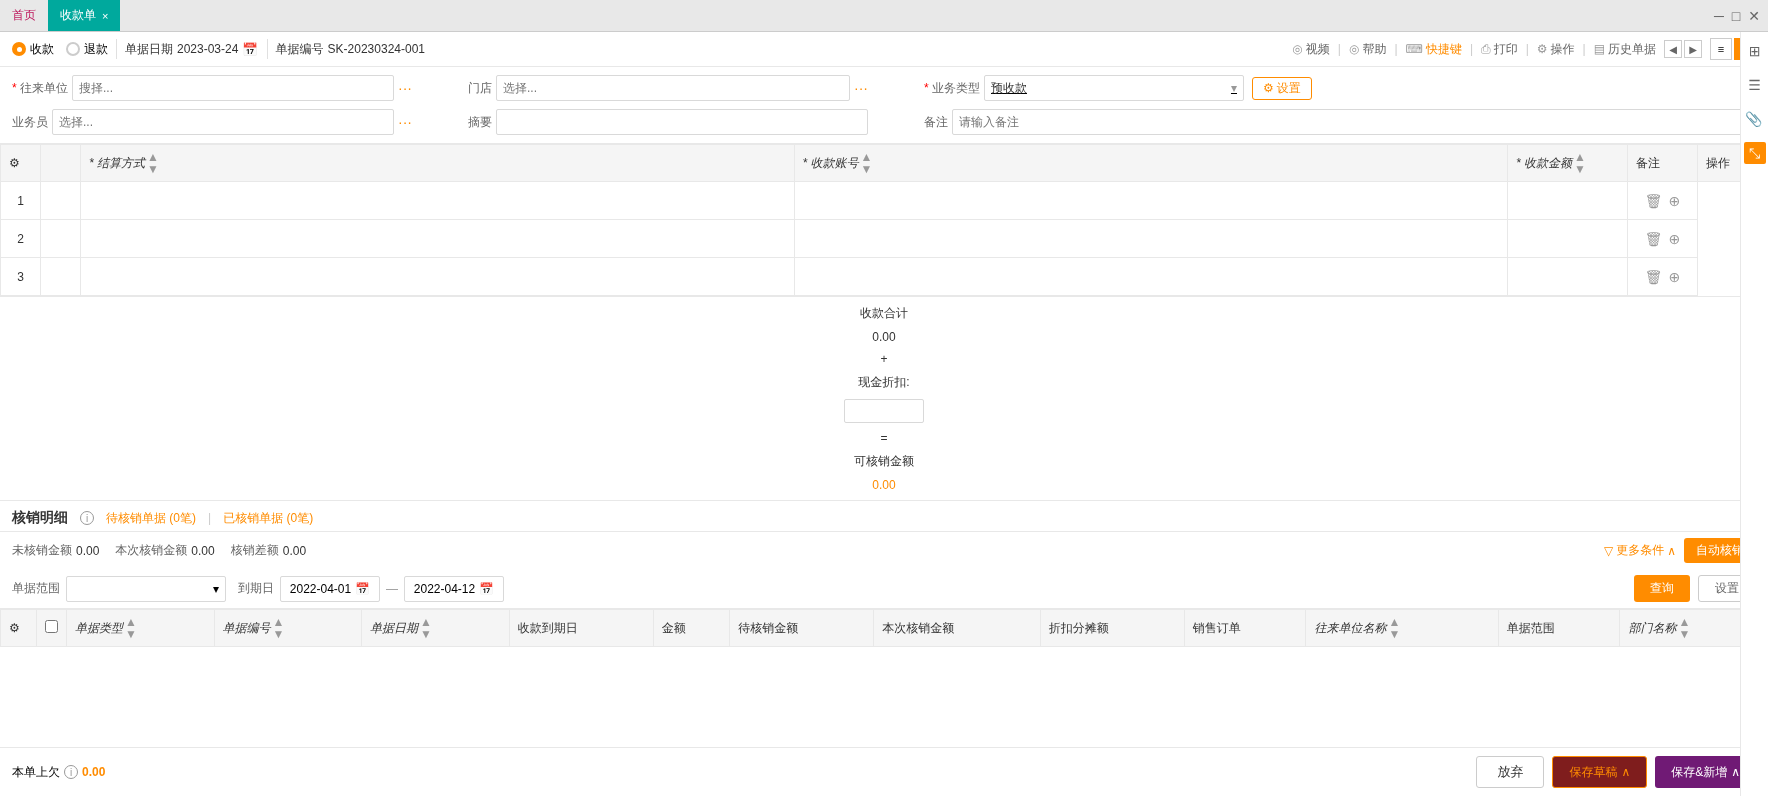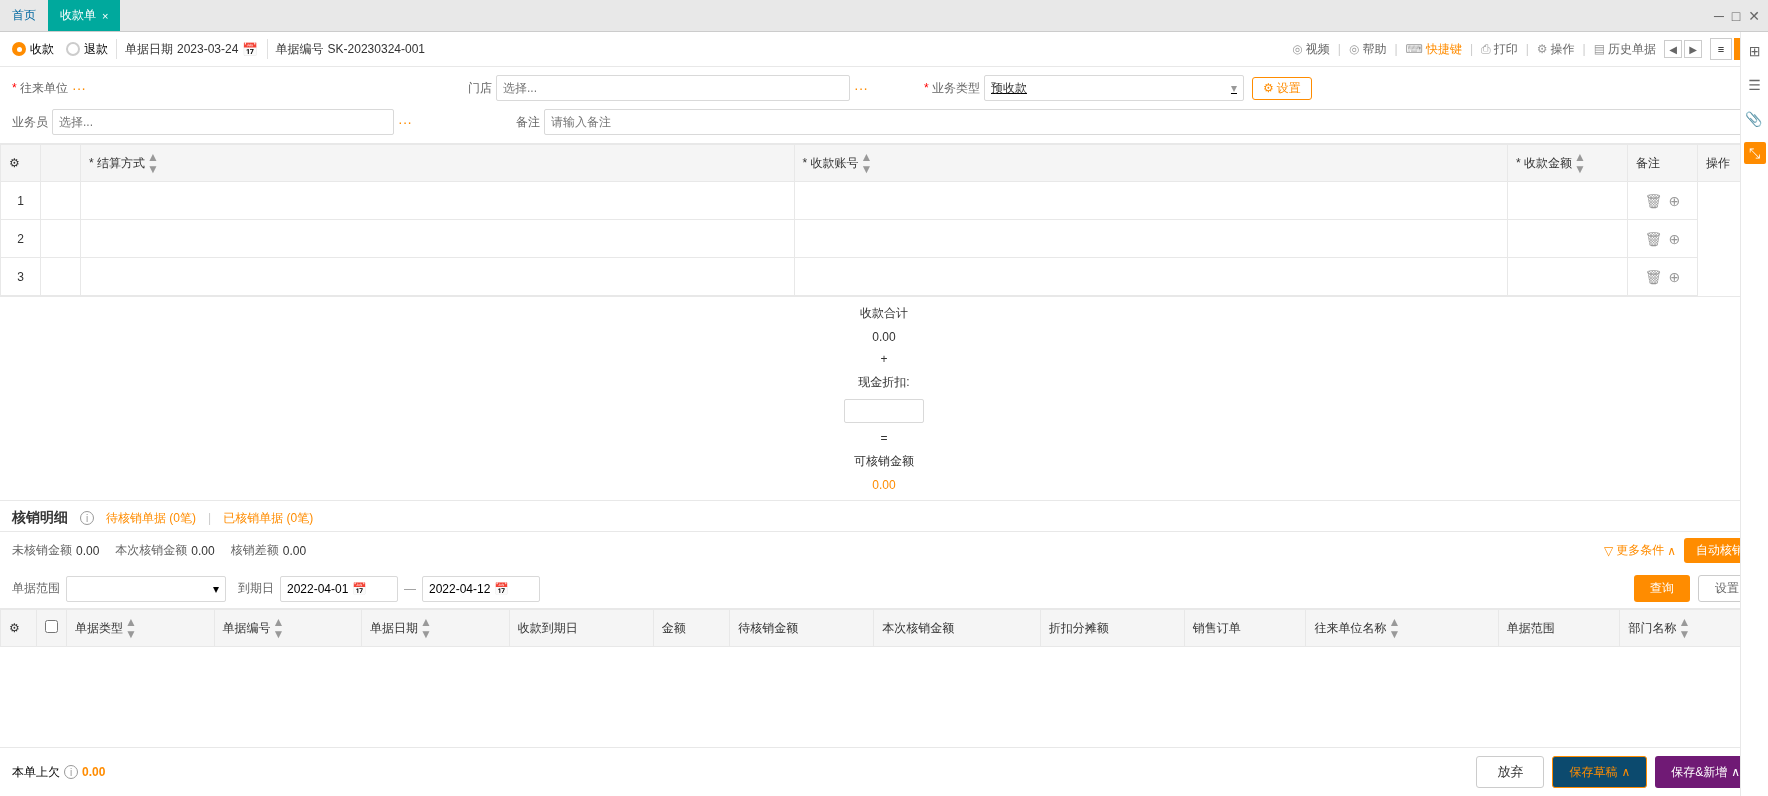--- a/index.html
+++ b/index.html
@@ -5,21 +5,21 @@
     * { box-sizing: border-box; margin: 0; padding: 0; font-family: 'Microsoft YaHei', Arial, sans-serif; font-size: 12px; }
     body { background: #f0f2f5; overflow: hidden; width: 1768px; height: 796px; }
 
     
     .tab-bar {
       display: flex; align-items: center; background: #e8e8e8; height: 32px;
       border-bottom: 1px solid #ccc;
     }
     .tab-item {
       display: flex; align-items: center; padding: 0 12px; height: 100%;
-      cursor: pointer; font-size: 13px; color: #0369a1;
+      cursor: pointer; font-size: 13px; color: #be185d;
     }
     .tab-item.home { background: #e8e8e8; }
     .tab-item.active { background: #00a99d; color: #fff; }
     .tab-close { margin-left: 6px; font-size: 11px; color: #fff; cursor: pointer; }
     .tab-bar-right { margin-left: auto; display: flex; align-items: center; padding-right: 8px; gap: 8px; }
     .tab-bar-right span { font-size: 14px; color: #666; cursor: pointer; }
 
     
     .main-content {
       background: #fff; margin: 0; height: calc(796px - 32px); display: flex; flex-direction: column; overflow: hidden;
@@ -114,52 +114,52 @@
     .stat-label { color: #666; }
     .stat-value { color: #333; }
     .verify-actions { margin-left: auto; display: flex; align-items: center; gap: 8px; }
     .filter-btn { display: flex; align-items: center; gap: 3px; color: #ff8c00; cursor: pointer; font-size: 12px; }
     .btn-auto { background: #ff8c00; color: #fff; border: none; padding: 4px 12px; border-radius: 3px; cursor: pointer; font-size: 12px; }
 
     .verify-filters { display: flex; align-items: center; gap: 12px; padding: 6px 12px; border-bottom: 1px solid #e8e8e8; flex-shrink: 0; }
     .filter-field { display: flex; align-items: center; gap: 6px; }
     .filter-label { color: #666; white-space: nowrap; }
     .filter-select { height: 26px; border: 1px solid #d9d9d9; border-radius: 2px; width: 160px; display: flex; align-items: center; justify-content: space-between; padding: 0 6px; cursor: pointer; }
-    .date-input { height: 26px; border: 1px solid #d9d9d9; border-radius: 2px; padding: 0 6px; width: 118px; display: flex; align-items: center; gap: 4px; cursor: pointer; }
+    .date-input { height: 26px; border: 1px solid #d9d9d9; border-radius: 2px; padding: 0 6px; width: 100px; display: flex; align-items: center; gap: 4px; cursor: pointer; justify-content: center; }
     .date-separator { color: #999; }
     .filter-actions { margin-left: auto; display: flex; gap: 8px; }
     .btn-query { background: #ff8c00; color: #fff; border: none; padding: 4px 16px; border-radius: 3px; cursor: pointer; font-size: 12px; }
     .btn-set { border: 1px solid #ccc; background: #fff; padding: 4px 16px; border-radius: 3px; cursor: pointer; font-size: 12px; color: #666; }
 
     
     .bottom-table-container { flex: 1; overflow: auto; }
     .bottom-table { width: 100%; border-collapse: collapse; }
     .bottom-table th { background: #f5f5f5; border: 1px solid #e8e8e8; padding: 6px 8px; font-weight: normal; color: #333; white-space: nowrap; text-align: left; }
 
     
     .bottom-bar {
       display: flex; align-items: center; padding: 8px 12px; border-top: 1px solid #e8e8e8;
       background: #fff; flex-shrink: 0; gap: 8px;
     }
     .bottom-info { display: flex; align-items: center; gap: 4px; }
     .bottom-actions { margin-left: auto; display: flex; gap: 8px; padding-left: 24px; }
     .btn-abandon { border: 1px solid #ccc; background: #fff; padding: 6px 20px; border-radius: 3px; cursor: pointer; font-size: 13px; color: #333; }
-    .btn-save-draft { background: #0c4a6e; border: 1px solid #ff8c00; color: #ff8c00; padding: 6px 16px; border-radius: 3px; cursor: pointer; font-size: 13px; display: flex; align-items: center; gap: 4px; }
+    .btn-save-draft { background: #7f1d1d; border: 1px solid #ff8c00; color: #ff8c00; padding: 6px 16px; border-radius: 3px; cursor: pointer; font-size: 13px; display: flex; align-items: center; gap: 4px; }
     .btn-save-new { background: #701a75; border: none; color: #fff; padding: 6px 16px; border-radius: 3px; cursor: pointer; font-size: 13px; display: flex; align-items: center; gap: 4px; }
 
     
     .right-sidebar {
       position: fixed; right: 0; top: 32px; width: 28px; height: calc(796px - 32px);
       background: #fff; border-left: 1px solid #e8e8e8; display: flex; flex-direction: column;
       align-items: center; padding-top: 8px; gap: 12px; z-index: 10;
     }
     .sidebar-icon { width: 22px; height: 22px; display: flex; align-items: center; justify-content: center; cursor: pointer; color: #666; font-size: 14px; }
     .sidebar-icon.active { background: #ff8c00; color: #fff; border-radius: 2px; }
 
-    .th-sort { display: flex; align-items: center; gap: 2px; }
+    .th-sort { display: flex; align-items: center; gap: 2px; font-style: italic; }
     .sort-arrows { display: flex; flex-direction: column; font-size: 8px; color: #999; line-height: 1; }
   </style>
 </head>
 <body>
 
 <div class="tab-bar">
   <div class="tab-item home">
     <span>首页</span>
   </div>
   <div class="tab-item active">
@@ -235,20 +235,21 @@
         <div class="view-btn">≡</div>
         <div class="view-btn active">⊞</div>
       </div>
     </div>
   </div>
 
   <div class="form-section">
     <div class="form-row">
       <div class="form-field" style="max-width:400px;">
         <span class="field-label required">往来单位</span>
+        <input class="field-input" type="text" placeholder="搜择..." style="flex: 1 1 0%;">
         <span class="field-more">···</span>
       </div>
       <div style="width:40px;"></div>
       <div class="form-field" style="max-width:400px;">
         <span class="field-label">门店</span>
         <input class="field-input" type="text" placeholder="选择..." style="flex: 1 1 0%;">
         <span class="field-more">···</span>
       </div>
       <div style="width:40px;"></div>
       <div class="form-field" style="max-width:320px;">
@@ -263,20 +264,24 @@
         <span>设置</span>
       </button>
     </div>
     <div class="form-row">
       <div class="form-field" style="max-width:400px;">
         <span class="field-label">业务员</span>
         <input class="field-input" type="text" placeholder="选择..." style="flex: 1 1 0%;">
         <span class="field-more">···</span>
       </div>
       <div style="width:40px;"></div>
+      <div class="form-field" style="max-width:400px;">
+        <span class="field-label">摘要</span>
+        <input class="field-input" type="text" style="flex: 1 1 0%;">
+      </div>
       <div style="width:40px;"></div>
       <div class="form-field" style="flex:1;">
         <span class="field-label">备注</span>
         <input class="field-input" type="text" placeholder="请输入备注" style="flex: 1 1 0%;">
       </div>
     </div>
   </div>
 
   <div class="table-container">
     <table class="data-table">

